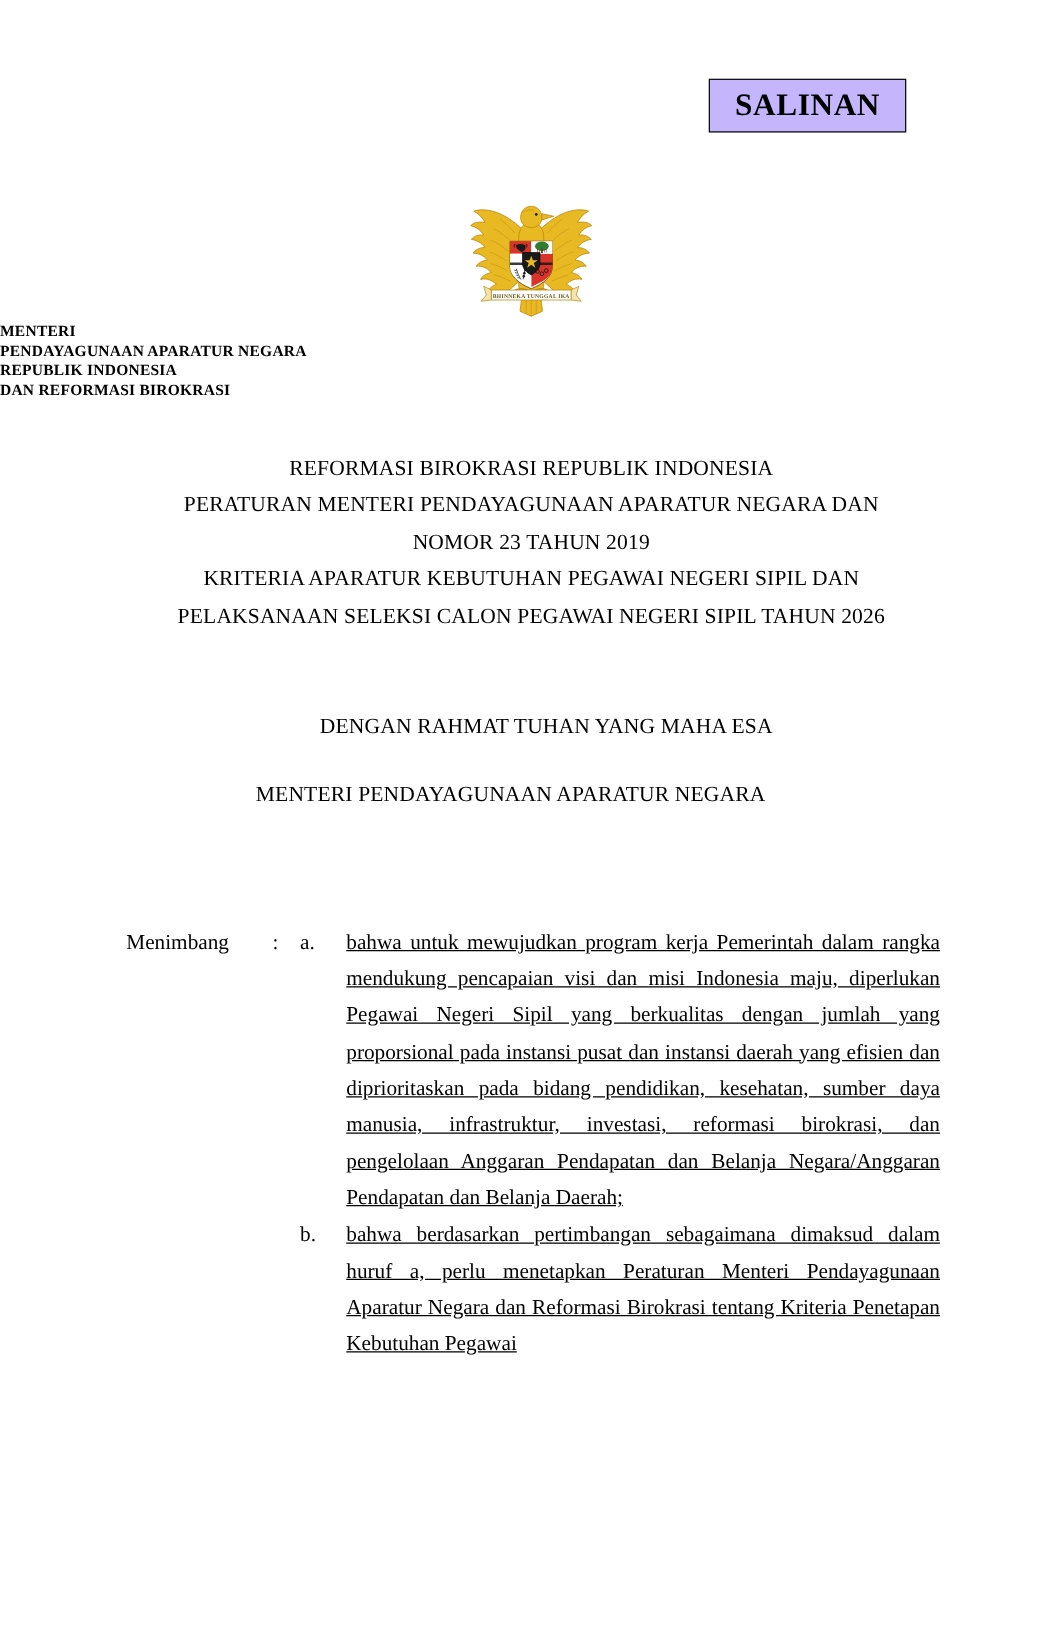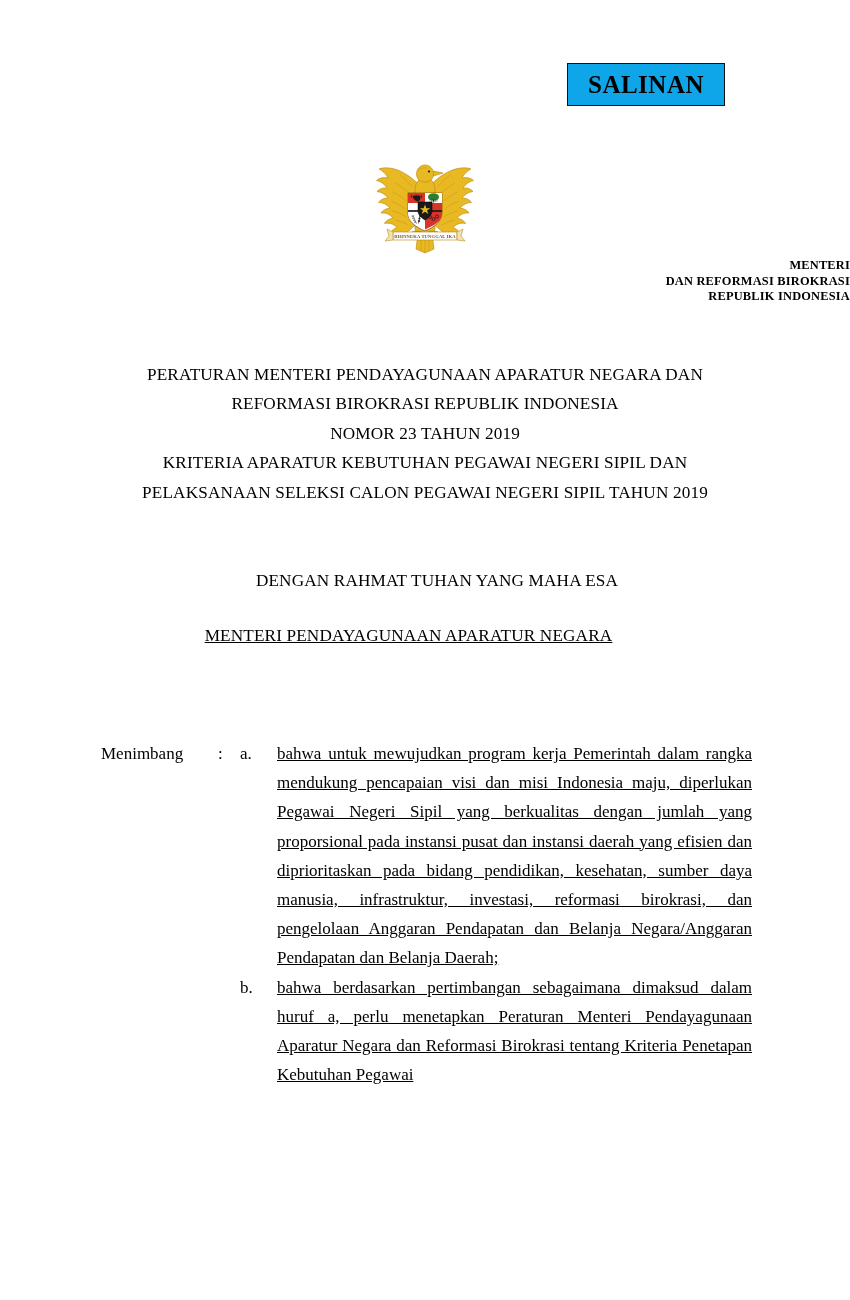--- a/index.html
+++ b/index.html
@@ -29,21 +29,21 @@
     position: absolute;
     left: 567px;
     top: 63px;
     width: 158px;
     height: 43px;
     border: 1.5px solid #111111;
     box-sizing: border-box;
     display: flex;
     align-items: center;
     justify-content: center;
-    background: #0ea5e9;
+    background: #c4b5fd;
   }
   .salinan-box .txt {
     font-family: "Liberation Serif", "DejaVu Serif", serif;
     font-weight: bold;
     font-size: 25px;
     letter-spacing: 0.5px;
     line-height: 1;
   }
 
   
@@ -59,21 +59,21 @@
     width: 112px;
     height: 100px;
   }
 
   
   .ministry {
     position: absolute;
     left: 0;
     top: 258px;
     width: 850px;
-    text-align: right;
+    text-align: left;
     font-family: "Liberation Serif", "DejaVu Serif", serif;
     font-weight: bold;
     font-size: 12.4px;
     line-height: 15.6px;
     letter-spacing: 0.2px;
   }
   .ministry div { white-space: nowrap; }
 
   
   .title-block {
@@ -105,21 +105,21 @@
   .signatory {
     position: absolute;
     left: 0;
     top: 621px;
     width: 817px;
     text-align: center;
     font-size: 17.2px;
     line-height: 29.4px;
     letter-spacing: 0.15px;
   }
-  .signatory div { white-space: nowrap; text-decoration: underline; }
+  .signatory div { white-space: nowrap; }
 
   
   .considering {
     position: absolute;
     left: 101px;
     top: 739px;
     width: 651px;
   }
   .cons-row {
     display: flex;
@@ -243,30 +243,31 @@
         <path d="M48 148 L176 148 L176 164 L48 164 Z" fill="#FFFFFF" stroke="#B8860B" stroke-width="1.2"></path>
         <path d="M48 148 L36 142 L40 156 L32 166 L48 164 Z" fill="#F2E3B0" stroke="#B8860B" stroke-width="1.1"></path>
         <path d="M176 148 L188 142 L184 156 L192 166 L176 164 Z" fill="#F2E3B0" stroke="#B8860B" stroke-width="1.1"></path>
         <text x="112" y="160" text-anchor="middle" font-family="'Liberation Serif', serif" font-size="9" font-weight="bold" fill="#6B5416" letter-spacing="0.4">BHINNEKA TUNGGAL IKA</text>
       </g>
     </svg>
   </div>
 
   <div class="ministry">
     <div>MENTERI</div>
+    <div>PENDAYAGUNAAN APARATUR NEGARA</div>
+    <div>REPUBLIK INDONESIA</div>
     <div>DAN REFORMASI BIROKRASI</div>
-    <div>REPUBLIK INDONESIA</div>
   </div>
 
   <div class="title-block">
+    <div>REFORMASI BIROKRASI REPUBLIK INDONESIA</div>
     <div>PERATURAN MENTERI PENDAYAGUNAAN APARATUR NEGARA DAN</div>
-    <div>REFORMASI BIROKRASI REPUBLIK INDONESIA</div>
     <div>NOMOR 23 TAHUN 2019</div>
     <div>KRITERIA APARATUR KEBUTUHAN PEGAWAI NEGERI SIPIL DAN</div>
-    <div>PELAKSANAAN SELEKSI CALON PEGAWAI NEGERI SIPIL TAHUN 2019</div>
+    <div>PELAKSANAAN SELEKSI CALON PEGAWAI NEGERI SIPIL TAHUN 2026</div>
   </div>
 
   <div class="rahmat">DENGAN RAHMAT TUHAN YANG MAHA ESA</div>
 
   <div class="signatory">
     <div>MENTERI PENDAYAGUNAAN APARATUR NEGARA</div>
   </div>
 
   <div class="considering">
     <div class="cons-row">

